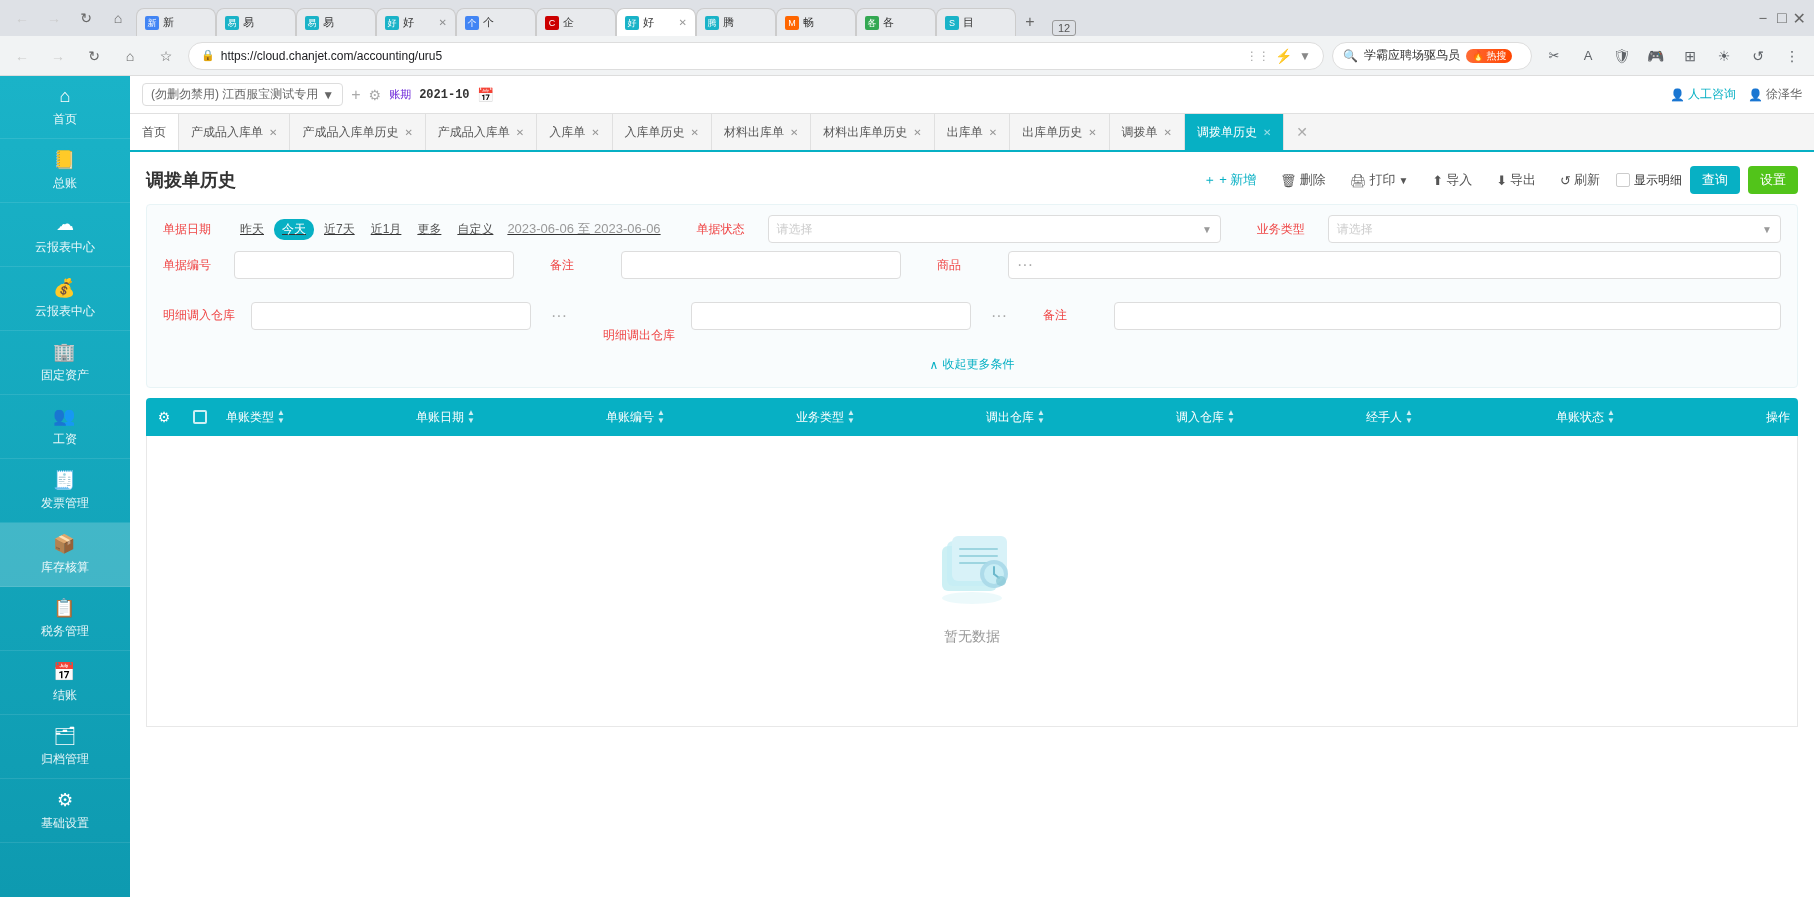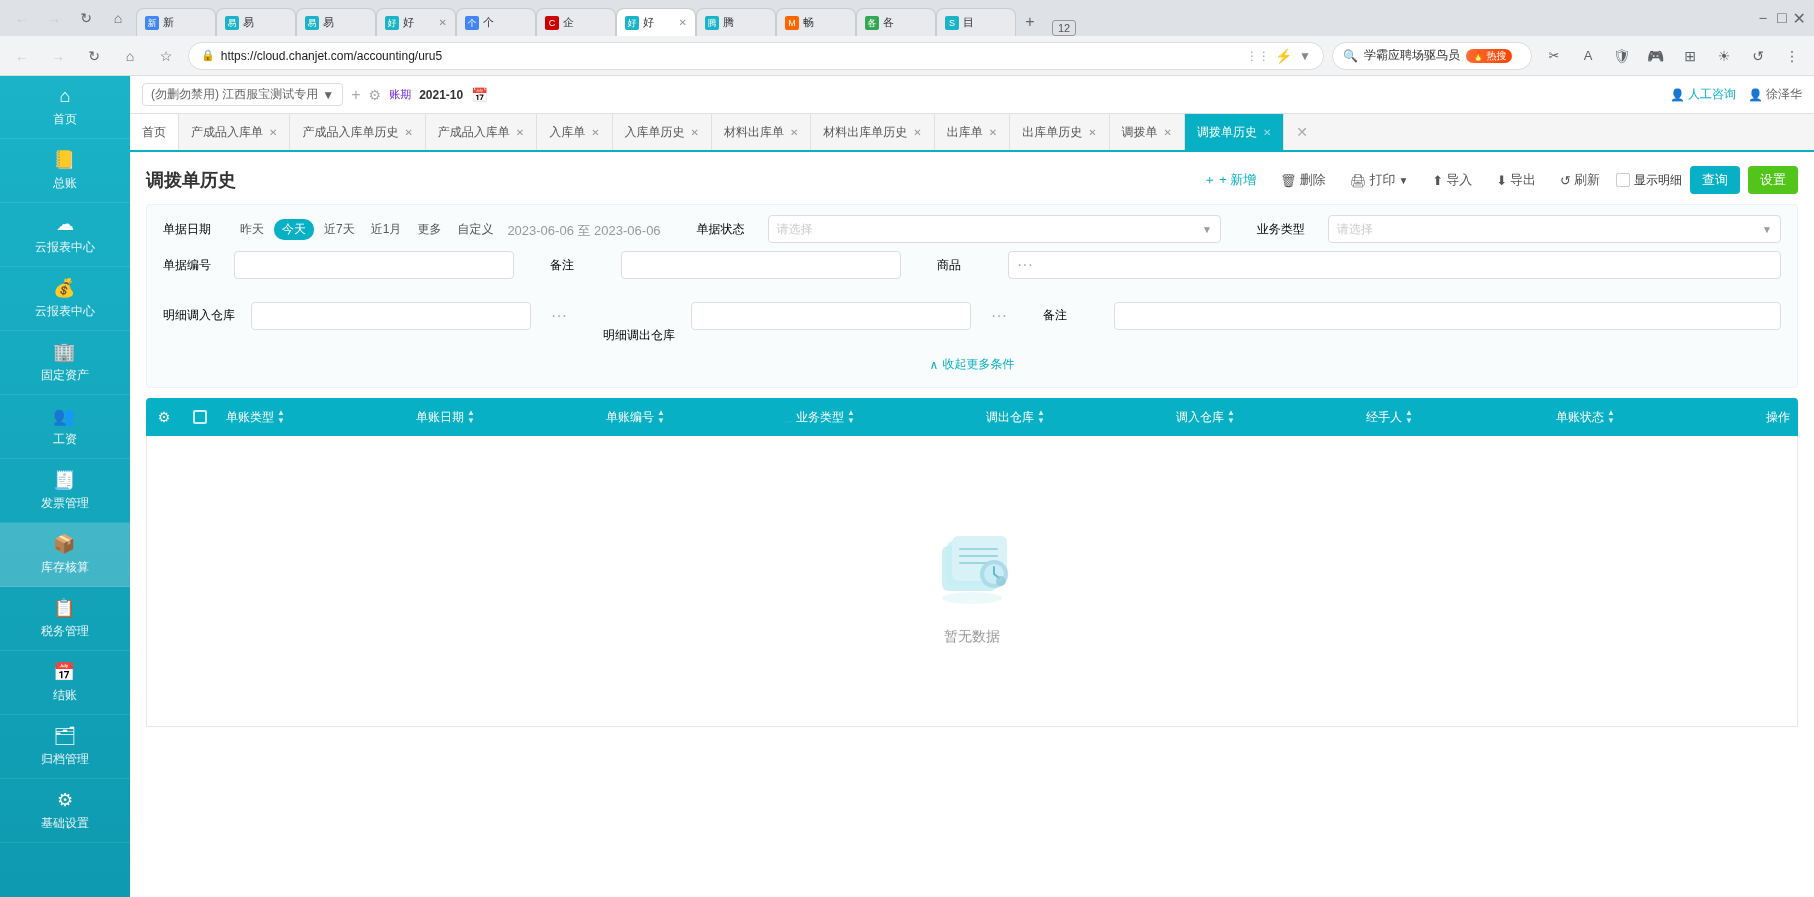--- a/index.html
+++ b/index.html
@@ -37,21 +37,21 @@
     .sidebar-item .item-icon { font-size: 18px; }
     .sidebar-item .item-label { font-size: 12px; color: rgba(255,255,255,0.9); }
 
     
     .main-content { flex: 1; display: flex; flex-direction: column; overflow: hidden; }
 
     
     .top-bar { background: #fff; border-bottom: 1px solid #e0e0e0; padding: 0 12px; height: 38px; display: flex; align-items: center; gap: 8px; }
     .company-selector { display: flex; align-items: center; gap: 4px; font-size: 12px; color: #666; cursor: pointer; border: 1px solid #ddd; border-radius: 4px; padding: 2px 8px; }
     .period-label { font-size: 11px; color: #6d28d9; }
-    .period-value { font-size: 12px; color: #333; font-weight: bold; }
+    .period-value { font-size: 12px; color: #333; font-weight: bold; font-family: Liberation Mono, monospace; }
     .top-bar-actions { margin-left: auto; display: flex; align-items: center; gap: 12px; }
     .consulting-btn { font-size: 12px; color: #07b0c4; cursor: pointer; display: flex; align-items: center; gap: 3px; }
     .user-info { font-size: 12px; color: #666; display: flex; align-items: center; gap: 3px; }
 
     
     .tab-bar { background: #f5f5f5; border-bottom: 2px solid #07b0c4; display: flex; align-items: center; overflow-x: auto; height: 38px; }
     .tab-bar::-webkit-scrollbar { display: none; }
     .page-tab { height: 38px; padding: 0 12px; display: flex; align-items: center; gap: 4px; font-size: 12px; cursor: pointer; white-space: nowrap; border-right: 1px solid #e0e0e0; color: #555; background: #f5f5f5; }
     .page-tab.active { background: #07b0c4; color: #fff; }
     .page-tab .tab-x { font-size: 10px; opacity: 0.6; margin-left: 2px; }
@@ -65,22 +65,22 @@
     .action-btn { display: flex; align-items: center; gap: 3px; font-size: 13px; color: #555; cursor: pointer; padding: 4px 8px; border-radius: 3px; }
     .action-btn.primary { background: #07b0c4; color: #fff; border-radius: 4px; padding: 5px 12px; }
     .action-btn.settings-btn { background: #52c41a; color: #fff; border-radius: 4px; padding: 5px 12px; }
     .display-cb { display: flex; align-items: center; gap: 4px; font-size: 12px; }
     .checkbox-sq { width: 14px; height: 14px; border: 1px solid #ccc; border-radius: 2px; }
 
     
     .filter-area { background: #f9fcfd; border: 1px solid #e8f4f6; margin: 0 16px 10px; border-radius: 4px; padding: 10px 16px; }
     .filter-row { display: flex; align-items: center; gap: 16px; margin-bottom: 8px; }
     .filter-row:last-child { margin-bottom: 0; }
-    .filter-label { font-size: 12px; color: #000000; white-space: nowrap; min-width: 55px; }
-    .date-btns { display: flex; gap: 4px; align-items: flex-end; }
+    .filter-label { font-size: 12px; color: #ef4444; white-space: nowrap; min-width: 55px; }
+    .date-btns { display: flex; gap: 4px; align-items: center; text-decoration: underline; }
     .date-btn { font-size: 12px; color: #555; padding: 2px 6px; cursor: pointer; border-radius: 3px; }
     .date-btn.active { background: #07b0c4; color: #fff; border-radius: 10px; padding: 2px 8px; }
     .date-range { font-size: 13px; color: #999; margin-left: 4px; }
     .filter-select { flex: 1; height: 28px; border: 1px solid #ddd; border-radius: 4px; background: #fff; display: flex; align-items: center; padding: 0 8px; justify-content: space-between; font-size: 12px; color: #999; cursor: pointer; }
     .filter-input { flex: 1; height: 28px; border: 1px solid #ddd; border-radius: 4px; padding: 0 8px; font-size: 12px; outline: none; color: #333; }
     .filter-input::placeholder { color: #ccc; }
     .more-options-btn { display: flex; align-items: center; justify-content: center; gap: 4px; color: #07b0c4; font-size: 12px; cursor: pointer; padding: 4px 0; }
     .filter-dots { color: #aaa; font-size: 16px; cursor: pointer; }
 
     

